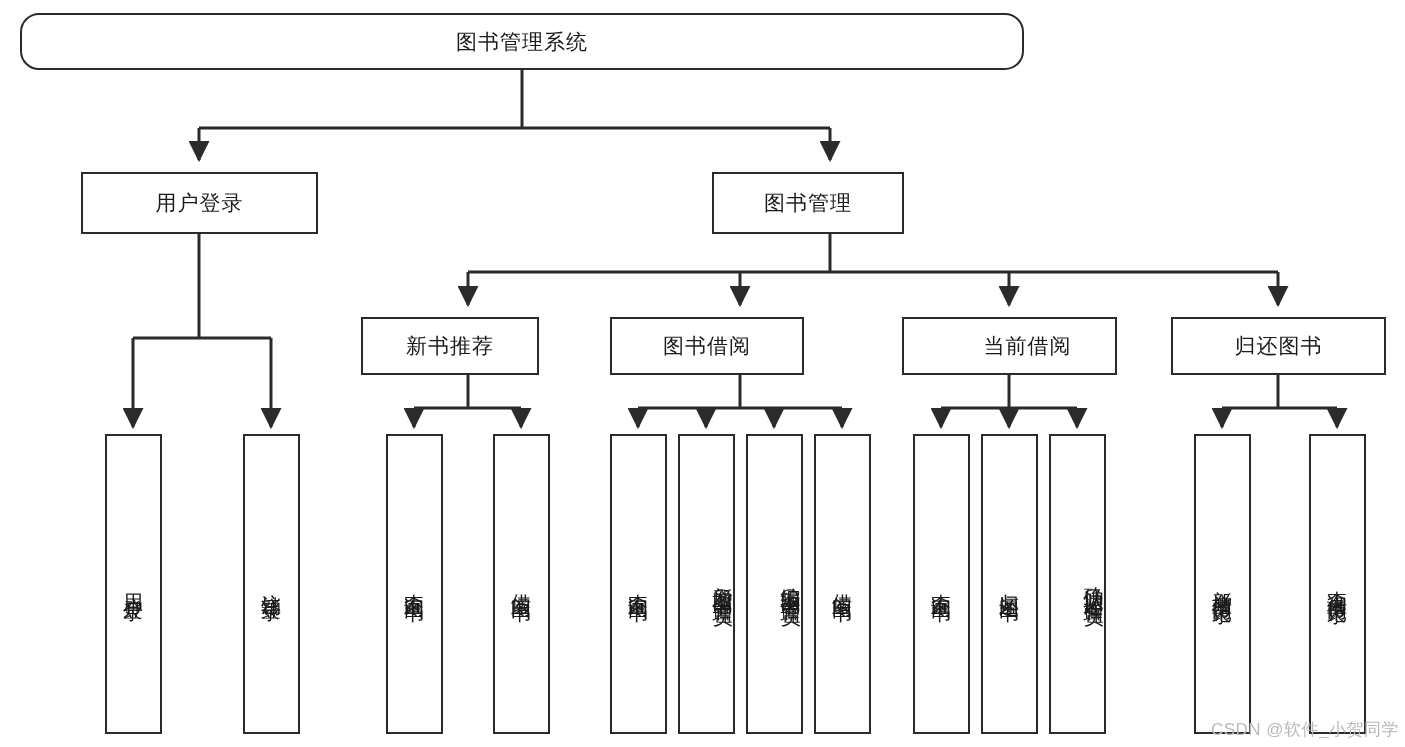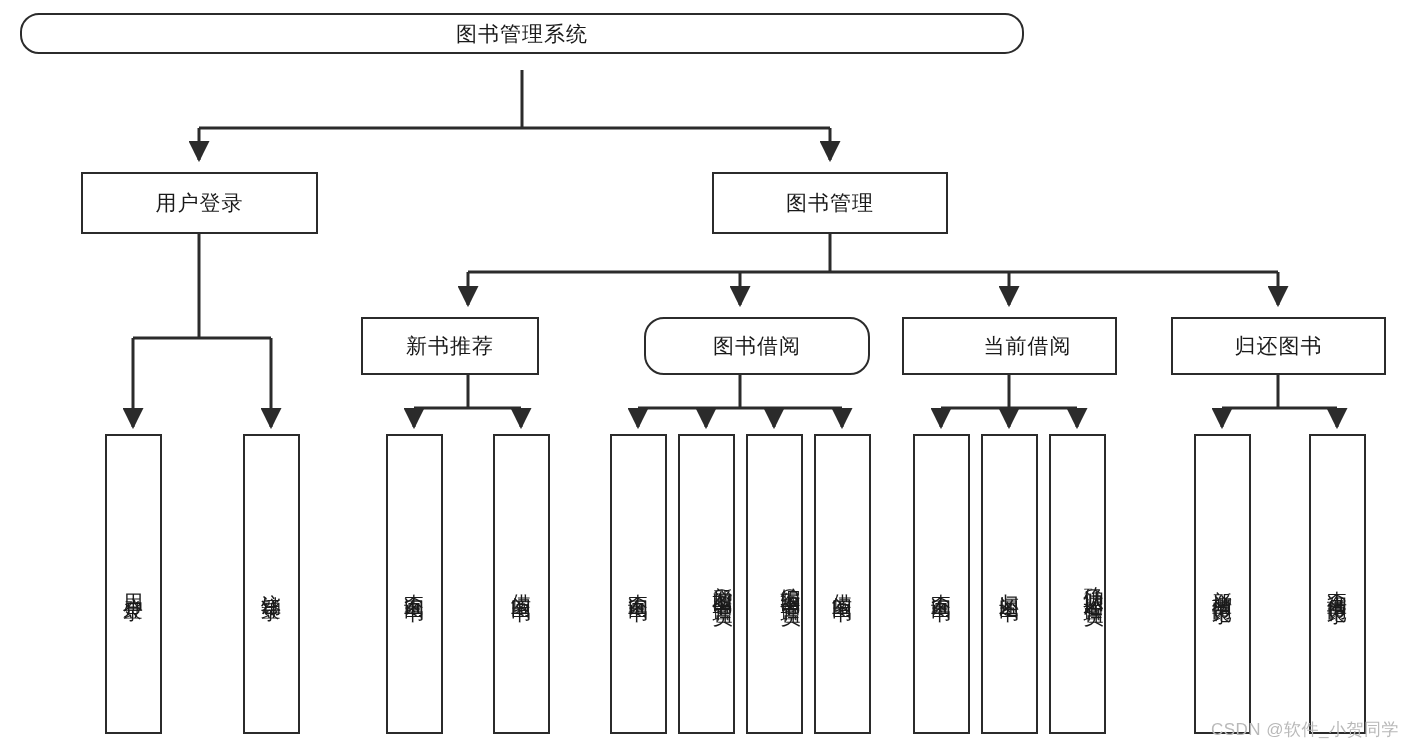--- a/index.html
+++ b/index.html
@@ -117,37 +117,37 @@
       <path d="M 1009 408 L 1009 427" marker-end="url(#arrow)"></path>
       <path d="M 1077 408 L 1077 427" marker-end="url(#arrow)"></path>
 
       <path d="M 1278 375 L 1278 408"></path>
       <path d="M 1222 408 L 1337 408"></path>
       <path d="M 1222 408 L 1222 427" marker-end="url(#arrow)"></path>
       <path d="M 1337 408 L 1337 427" marker-end="url(#arrow)"></path>
     </g>
   </svg>
 
-  <div class="node horiz" style="left:20px; top:13px; width:1004px; height:41px;border-radius:19px;">
+  <div class="node horiz" style="left:20px; top:13px; width:1004px; height:57px;border-radius:19px;">
     <span>图书管理系统</span>
   </div>
 
   <div class="node horiz" style="left:81px; top:172px; width:237px; height:62px;">
     <span>用户登录</span>
   </div>
 
-  <div class="node horiz" style="left:712px; top:172px; width:236px; height:62px;">
+  <div class="node horiz" style="left:712px; top:172px; width:192px; height:62px;">
     <span>图书管理</span>
   </div>
 
   <div class="node horiz" style="left:361px; top:317px; width:178px; height:58px;">
     <span>新书推荐</span>
   </div>
 
-  <div class="node horiz" style="left:644px; top:317px; width:226px; height:58px;border-radius:20px;">
+  <div class="node horiz" style="left:610px; top:317px; width:194px; height:58px;">
     <span>图书借阅</span>
   </div>
 
   <div class="node horiz" style="left:902px; top:317px; width:215px; height:58px;padding-left:36px;">
     <span>当前借阅</span>
   </div>
 
   <div class="node horiz" style="left:1171px; top:317px; width:215px; height:58px;">
     <span>归还图书</span>
   </div>

